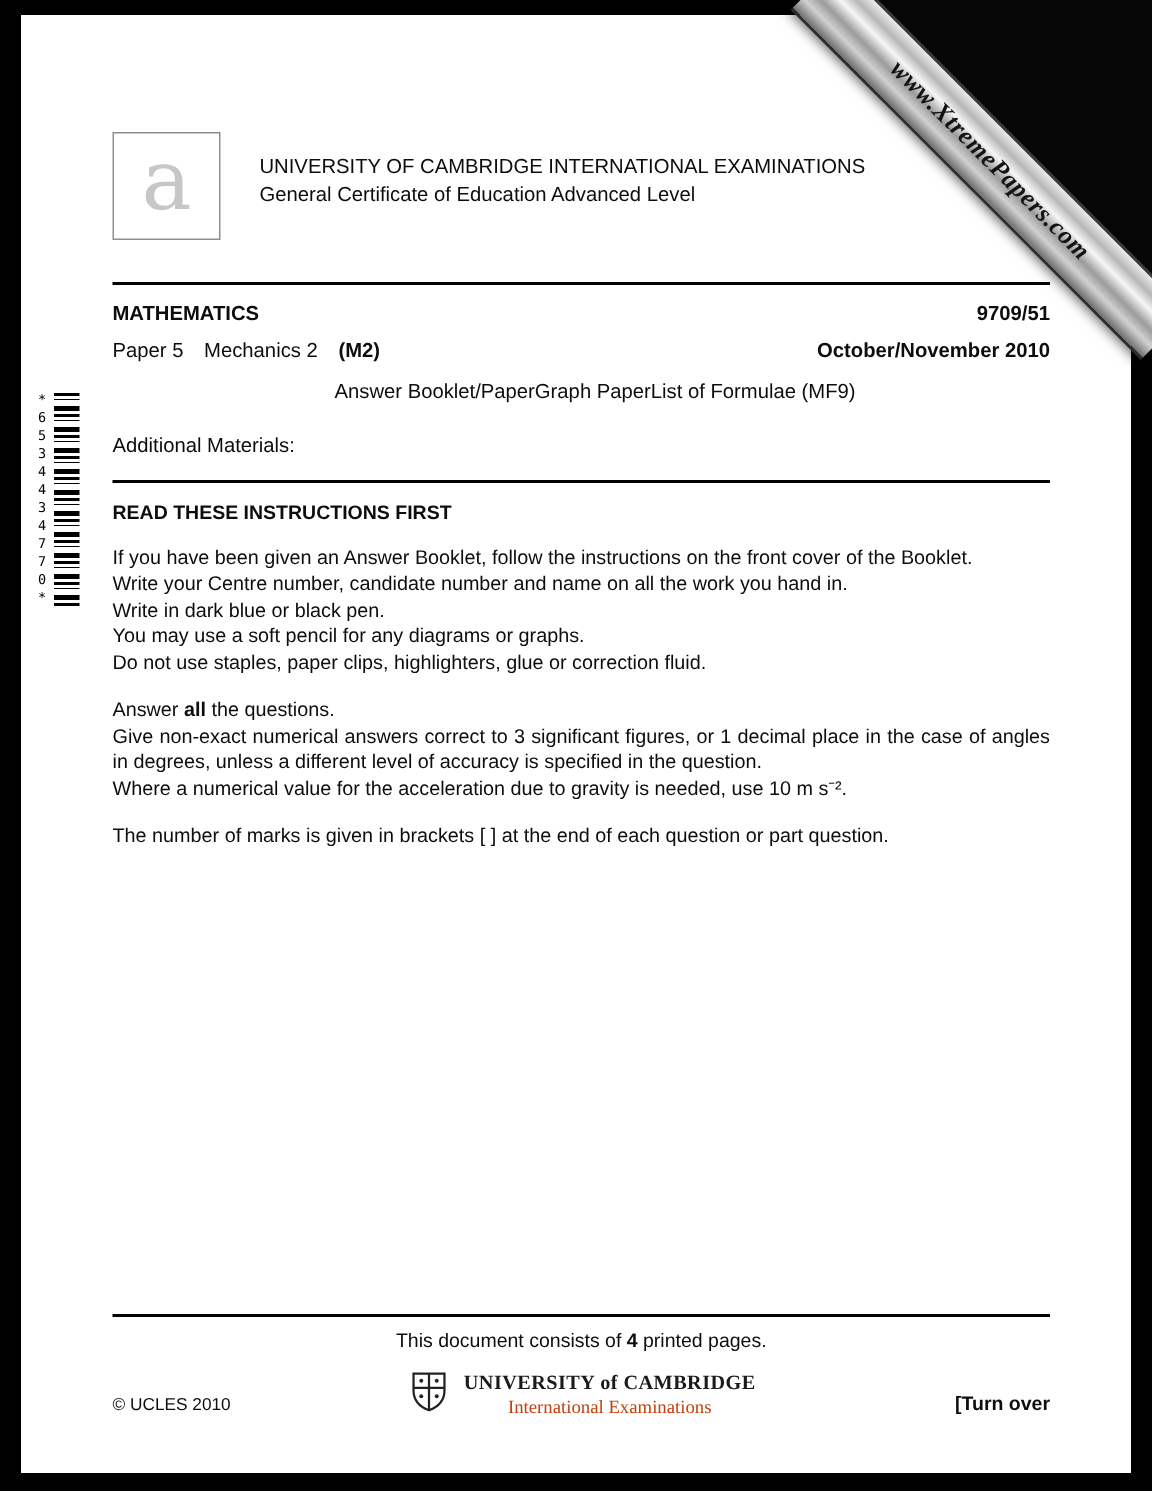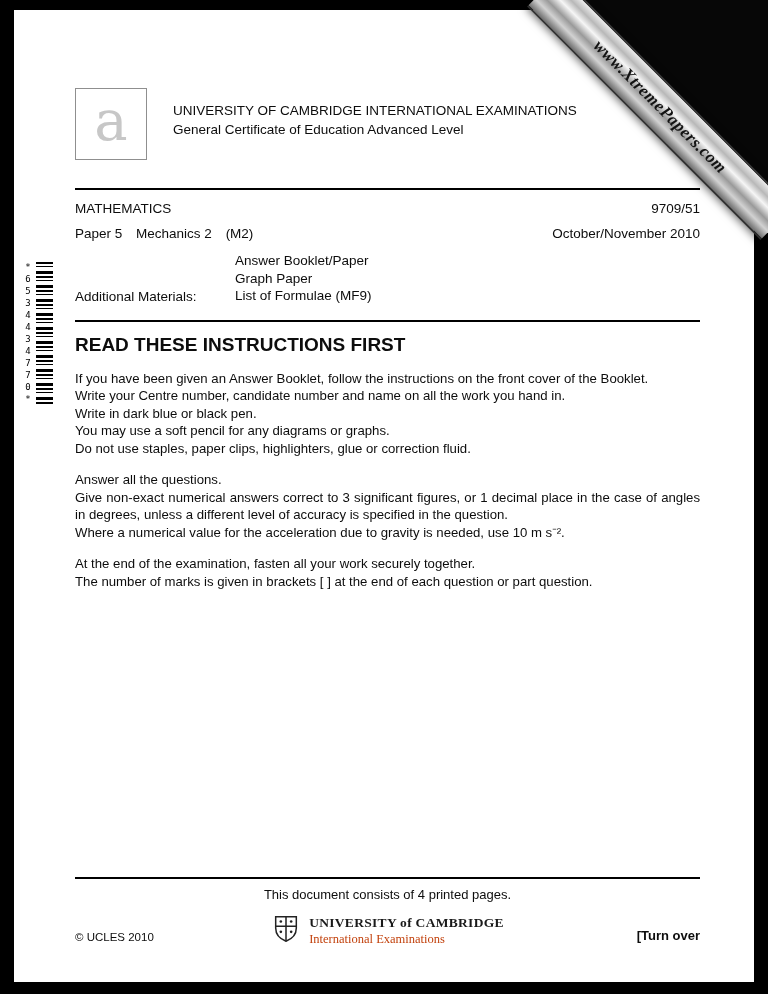--- a/index.html
+++ b/index.html
@@ -59,58 +59,58 @@
   }
   .header-text { padding-top: 13px; font-size: 13.5px; line-height: 19px; }
 
   .rule { border: 0; border-top: 2px solid #000; margin: 0; }
   .rule-top { margin-top: 28px; margin-bottom: 10px; }
   .rule-mid { margin-top: 14px; }
 
   .meta-row { display: flex; justify-content: space-between; font-size: 13.5px; line-height: 18px; }
   .meta-row.mt { margin-top: 7px; }
   .right-only { justify-content: flex-end; }
-  .b { font-weight: normal; }
+  .b { font-weight: bold; }
   .paper-line span { margin-right: 10px; }
   .paper-line span:last-child { margin-right: 0; }
 
   .materials { display: flex; margin-top: 9px; font-size: 13.5px; line-height: 17.5px; }
   .materials-label { width: 148px; flex: 0 0 auto; margin-top: 36px; }
-  .materials-list { display: flex; flex-direction: column; margin-left: 12px; }
+  .materials-list { display: flex; flex-direction: row; }
 
   
   .barcode { position: absolute; left: 9px; top: 252px; display: flex; gap: 3px; z-index: 1; }
   .barcode-digits {
     writing-mode: vertical-rl; text-orientation: upright;
     font-family: "DejaVu Sans Mono", monospace;
     font-size: 9px; letter-spacing: 2px; color: #000;
   }
   .barcode-bars {
     width: 17px; height: 142px;
     background: repeating-linear-gradient(to bottom,
       #000 0px, #000 2px, #fff 2px, #fff 4px,
       #000 4px, #000 5px, #fff 5px, #fff 9px,
       #000 9px, #000 12px, #fff 12px, #fff 14px);
   }
 
   
-  .instr-heading { margin-top: 12px; font-size: 19px; font-weight: bold; }
+  .instr-heading { margin-top: 12px; font-size: 13px; font-weight: bold; }
   .para { margin-top: 14px; font-size: 13.2px; line-height: 17.5px; text-align: justify; }
   .para div { margin: 0; }
 
   
   .footer { position: absolute; left: 61px; right: 54px; bottom: 34px; }
   .consists { text-align: center; margin-top: 8px; font-size: 13px; }
   .footer-grid {
     display: grid; grid-template-columns: 1fr auto 1fr;
     align-items: end; margin-top: 12px;
   }
   .copyright { justify-self: start; font-size: 11.5px; padding-bottom: 5px; }
   .brand { display: flex; gap: 8px; align-items: center; justify-self: center; }
-  .brand-text { display: flex; flex-direction: column; line-height: 1.25; }
+  .brand-text { display: flex; flex-direction: column; line-height: 1.25; align-items: center; }
   .brand-l1 { font-family: "Liberation Serif", serif; font-size: 13.5px; letter-spacing: .3px; color: #1a1a1a; font-weight: bold; }
   .brand-l2 { font-family: Liberation Serif, serif; font-size: 12.5px; color: #c2410c; }
   .turnover { justify-self: end; font-size: 13px; font-weight: bold; padding-bottom: 5px; }
 </style>
 </head>
 <body>
 
 <div class="page">
 
   <div class="barcode">
@@ -167,21 +167,20 @@
       <div>Do not use staples, paper clips, highlighters, glue or correction fluid.</div>
     </div>
 
     <div class="para">
       <div><span>Answer </span><span class="b">all</span><span> the questions.</span></div>
       <div>Give non-exact numerical answers correct to 3 significant figures, or 1 decimal place in the case of angles in degrees, unless a different level of accuracy is specified in the question.</div>
       <div>Where a numerical value for the acceleration due to gravity is needed, use 10 m s⁻².</div>
     </div>
 
     <div class="para">
-      <div>At the end of the examination, fasten all your work securely together.</div>
       <div>The number of marks is given in brackets [ ] at the end of each question or part question.</div>
     </div>
   </div>
 
   <div class="footer">
     <hr class="rule">
     <div class="consists">
       <span>This document consists of </span><span class="b">4</span><span> printed pages.</span>
     </div>
     <div class="footer-grid">

